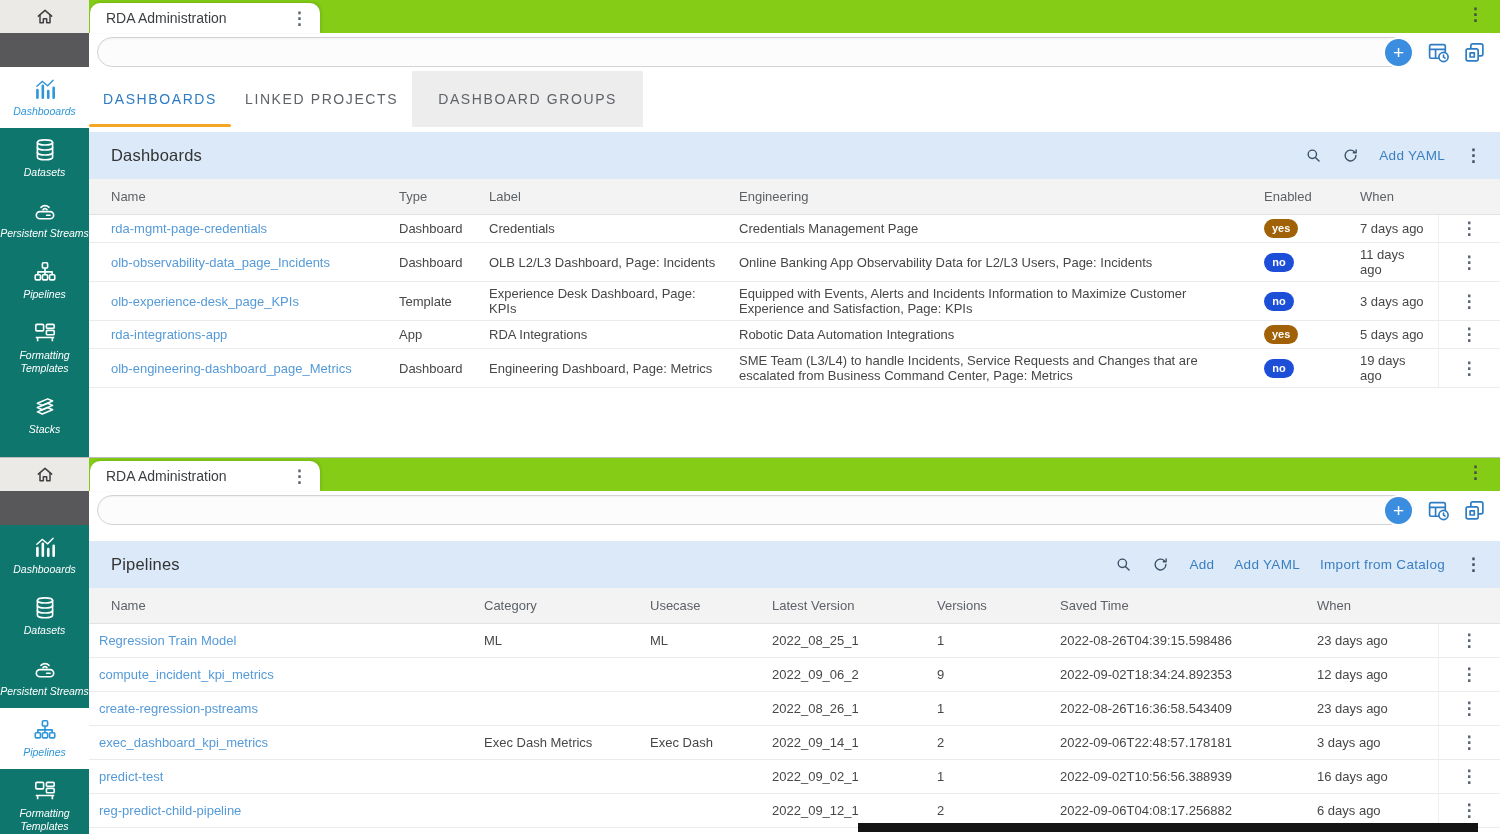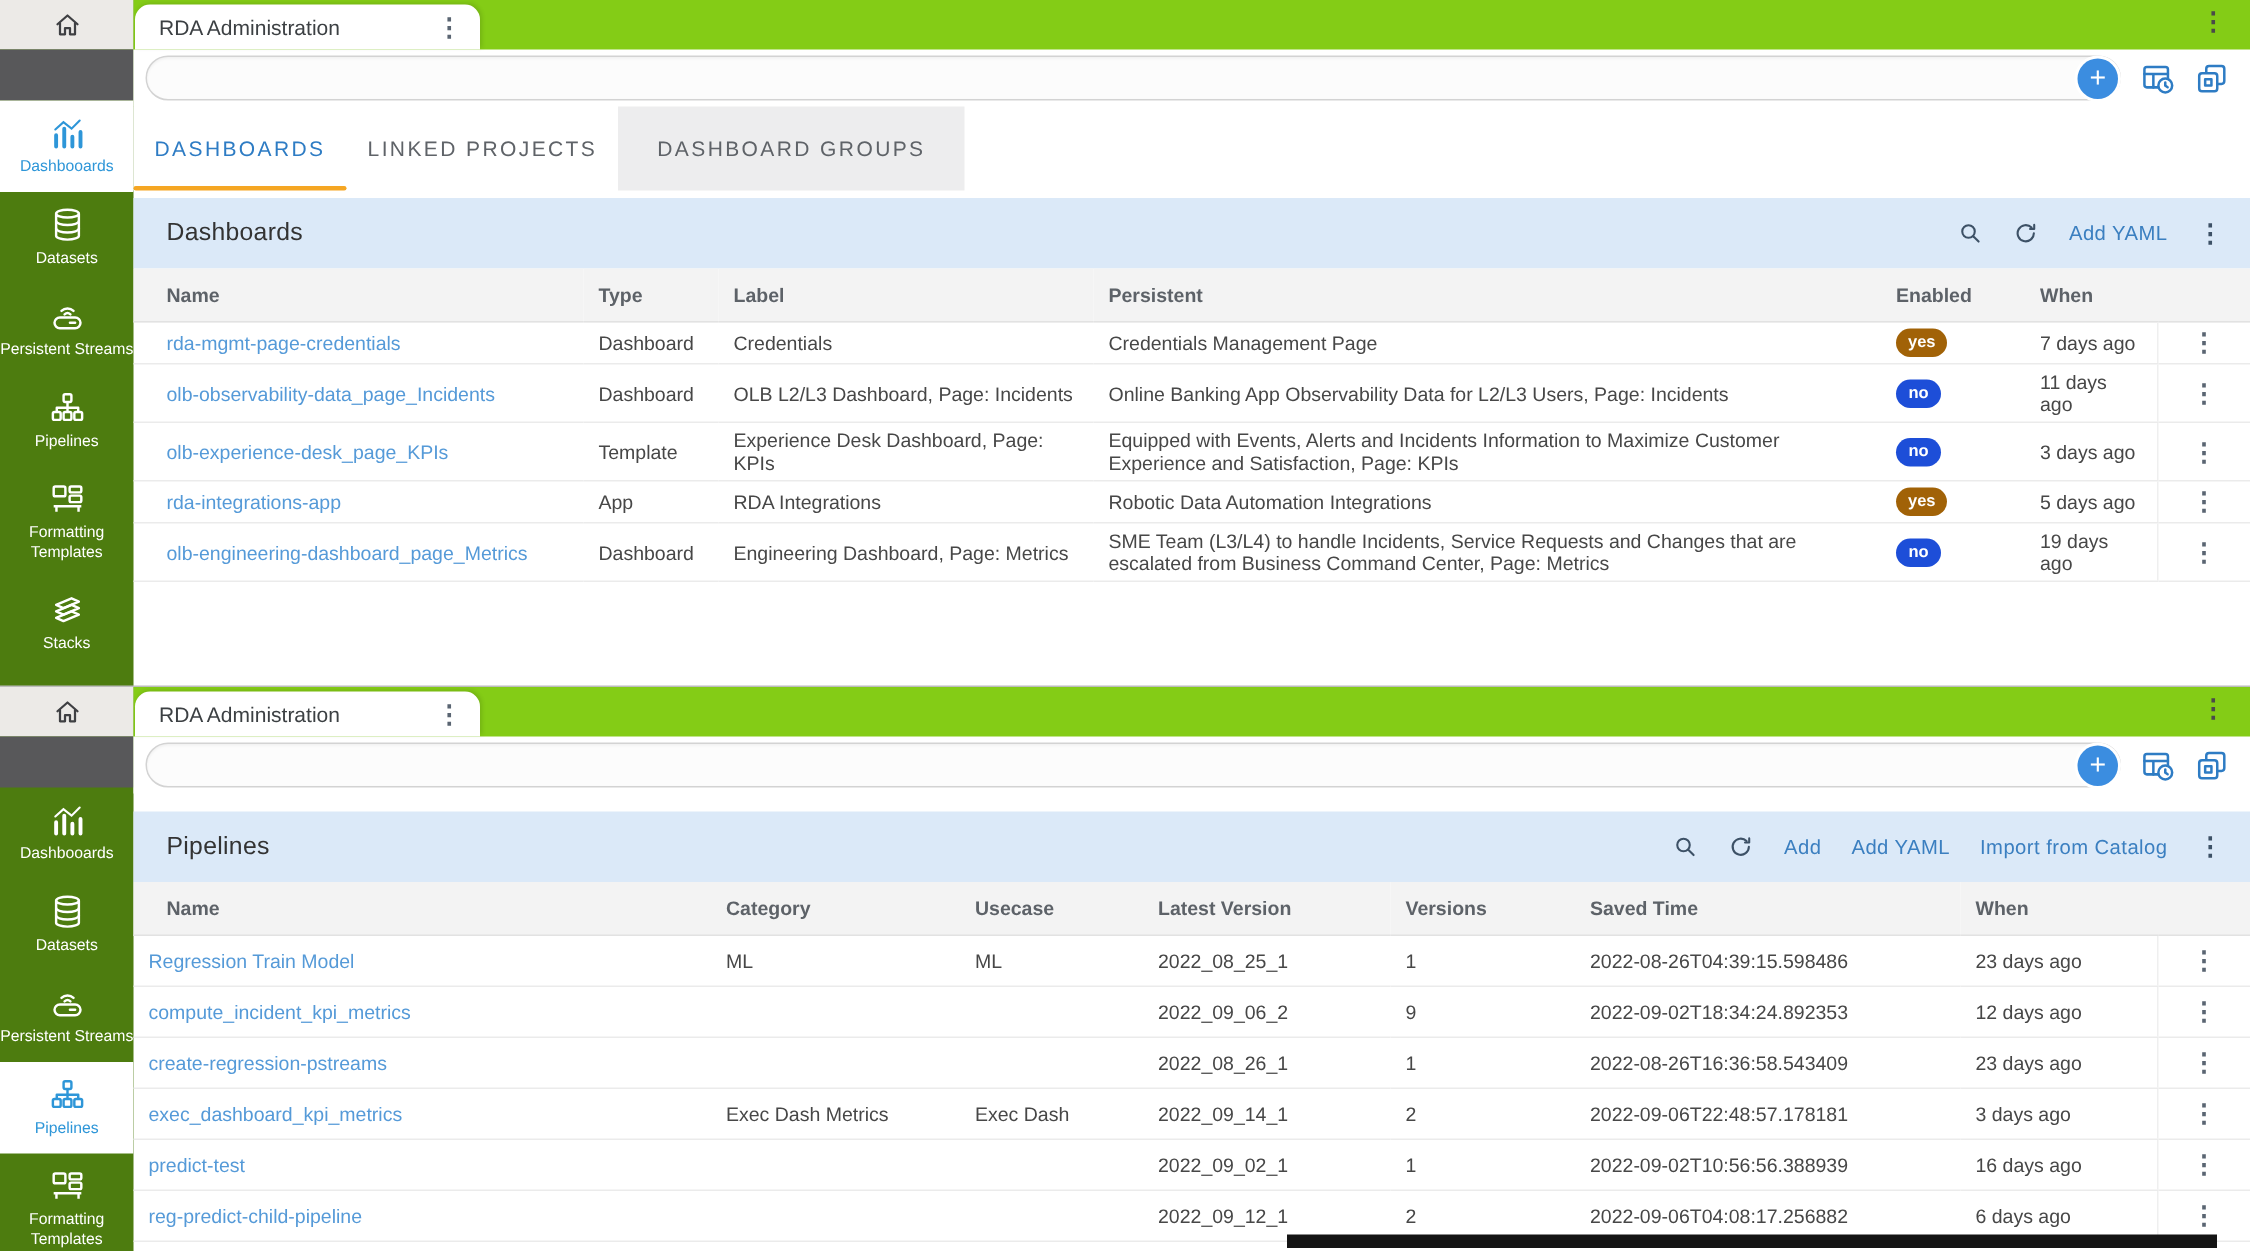--- a/index.html
+++ b/index.html
@@ -5,21 +5,21 @@
   * { box-sizing: border-box; }
   html,body { margin:0; padding:0; background:#fff; }
   body { font-family:"Liberation Sans", sans-serif; }
   .screen { position:relative; width:1500px; height:834px; overflow:hidden; background:#fff; }
 
   .panel { position:absolute; left:0; width:1500px; display:flex; overflow:hidden; background:#fff; }
   #panel-top { top:0; height:458px; }
   #panel-bottom { top:458px; height:376px; box-shadow:0 -1px 0 #bcbcbc; }
 
   
-  .sidebar { width:89px; flex:none; display:flex; flex-direction:column; background:#4d7c0f; overflow:hidden; }
+  .sidebar { width:89px; flex:none; display:flex; flex-direction:column; background:#0f766e; overflow:hidden;font-style:italic; }
   .home-strip { height:33px; flex:none; background:#eceae7; display:flex; align-items:center; justify-content:center; color:#3f4043; cursor:pointer; }
   .dark-block { height:34px; flex:none; background:#58585a; }
   .side-item { display:flex; flex-direction:column; align-items:center; justify-content:center; gap:3px; padding:9px 0 10px; color:#fff; text-align:center; cursor:pointer; }
   .side-item .slabel { font-size:10.5px; line-height:13px; white-space:pre; }
   .side-item.active { background:#fff; color:#2e96d8; }
   .sicon svg { display:block; }
 
   
   .main { flex:1; min-width:0; display:flex; flex-direction:column; }
 
@@ -43,21 +43,21 @@
   .card.gap-top { margin-top:5px; }
   .card.gap-top-lg { margin-top:12px; }
   .cardhead { height:47px; flex:none; background:#dbe9f8; display:flex; align-items:center; padding:0 18px 0 22px; }
   .cardhead h2 { margin:0; font-size:16.5px; font-weight:500; color:#333; letter-spacing:.2px; }
   .actions { margin-left:auto; display:flex; align-items:center; gap:20px; }
   .actions a { color:#3b7fc0; font-size:13.5px; text-decoration:none; cursor:pointer; letter-spacing:.3px; }
   .hicon { color:#3d5166; display:flex; cursor:pointer; }
   .actions .kebab { color:#3d5166; }
 
   table { width:100%; border-collapse:collapse; table-layout:fixed; font-size:13px; color:#474747; }
-  thead th { background:#f3f3f3; text-align:left; font-weight:700; color:#5d6268; padding:10px 10px; border-bottom:1px solid #e2e2e2; font-size:13px; }
+  thead th { background:#f3f3f3; text-align:left; font-weight:400; color:#5d6268; padding:10px 10px; border-bottom:1px solid #e2e2e2; font-size:13px; }
   thead th:first-child, tbody td:first-child { padding-left:22px; }
   tbody td { padding:4px 10px; border-bottom:1px solid #ebebeb; vertical-align:middle; line-height:15px; word-wrap:break-word; }
   .table-pipelines tbody td { padding:8px 10px; }
   .namelink { color:#559ad8; text-decoration:none; cursor:pointer; }
   .badge { display:inline-block; min-width:30px; text-align:center; padding:2px 8px; border-radius:10px; color:#fff; font-size:11px; font-weight:700; }
   .badge-yes { background:#a16207; }
   .badge-no { background:#1d4ed8; }
   .menucell { border-left:1px solid #efefef; text-align:center; }
 
   .dark-strip { position:absolute; left:858px; top:823px; width:620px; height:9px; background:#141414; }
@@ -216,21 +216,21 @@
               <col style="width:525px">
               <col style="width:96px">
               <col style="width:88px">
               <col style="width:62px">
             </colgroup>
           <thead>
             <tr>
               <th>Name</th>
               <th>Type</th>
               <th>Label</th>
-              <th>Persistent</th>
+              <th>Engineering</th>
               <th>Enabled</th>
               <th>When</th>
               <th></th>
             </tr>
           </thead>
           <tbody>
 
               <tr>
                 <td><a class="namelink">rda-mgmt-page-credentials</a></td>
                 <td>Dashboard</td>

